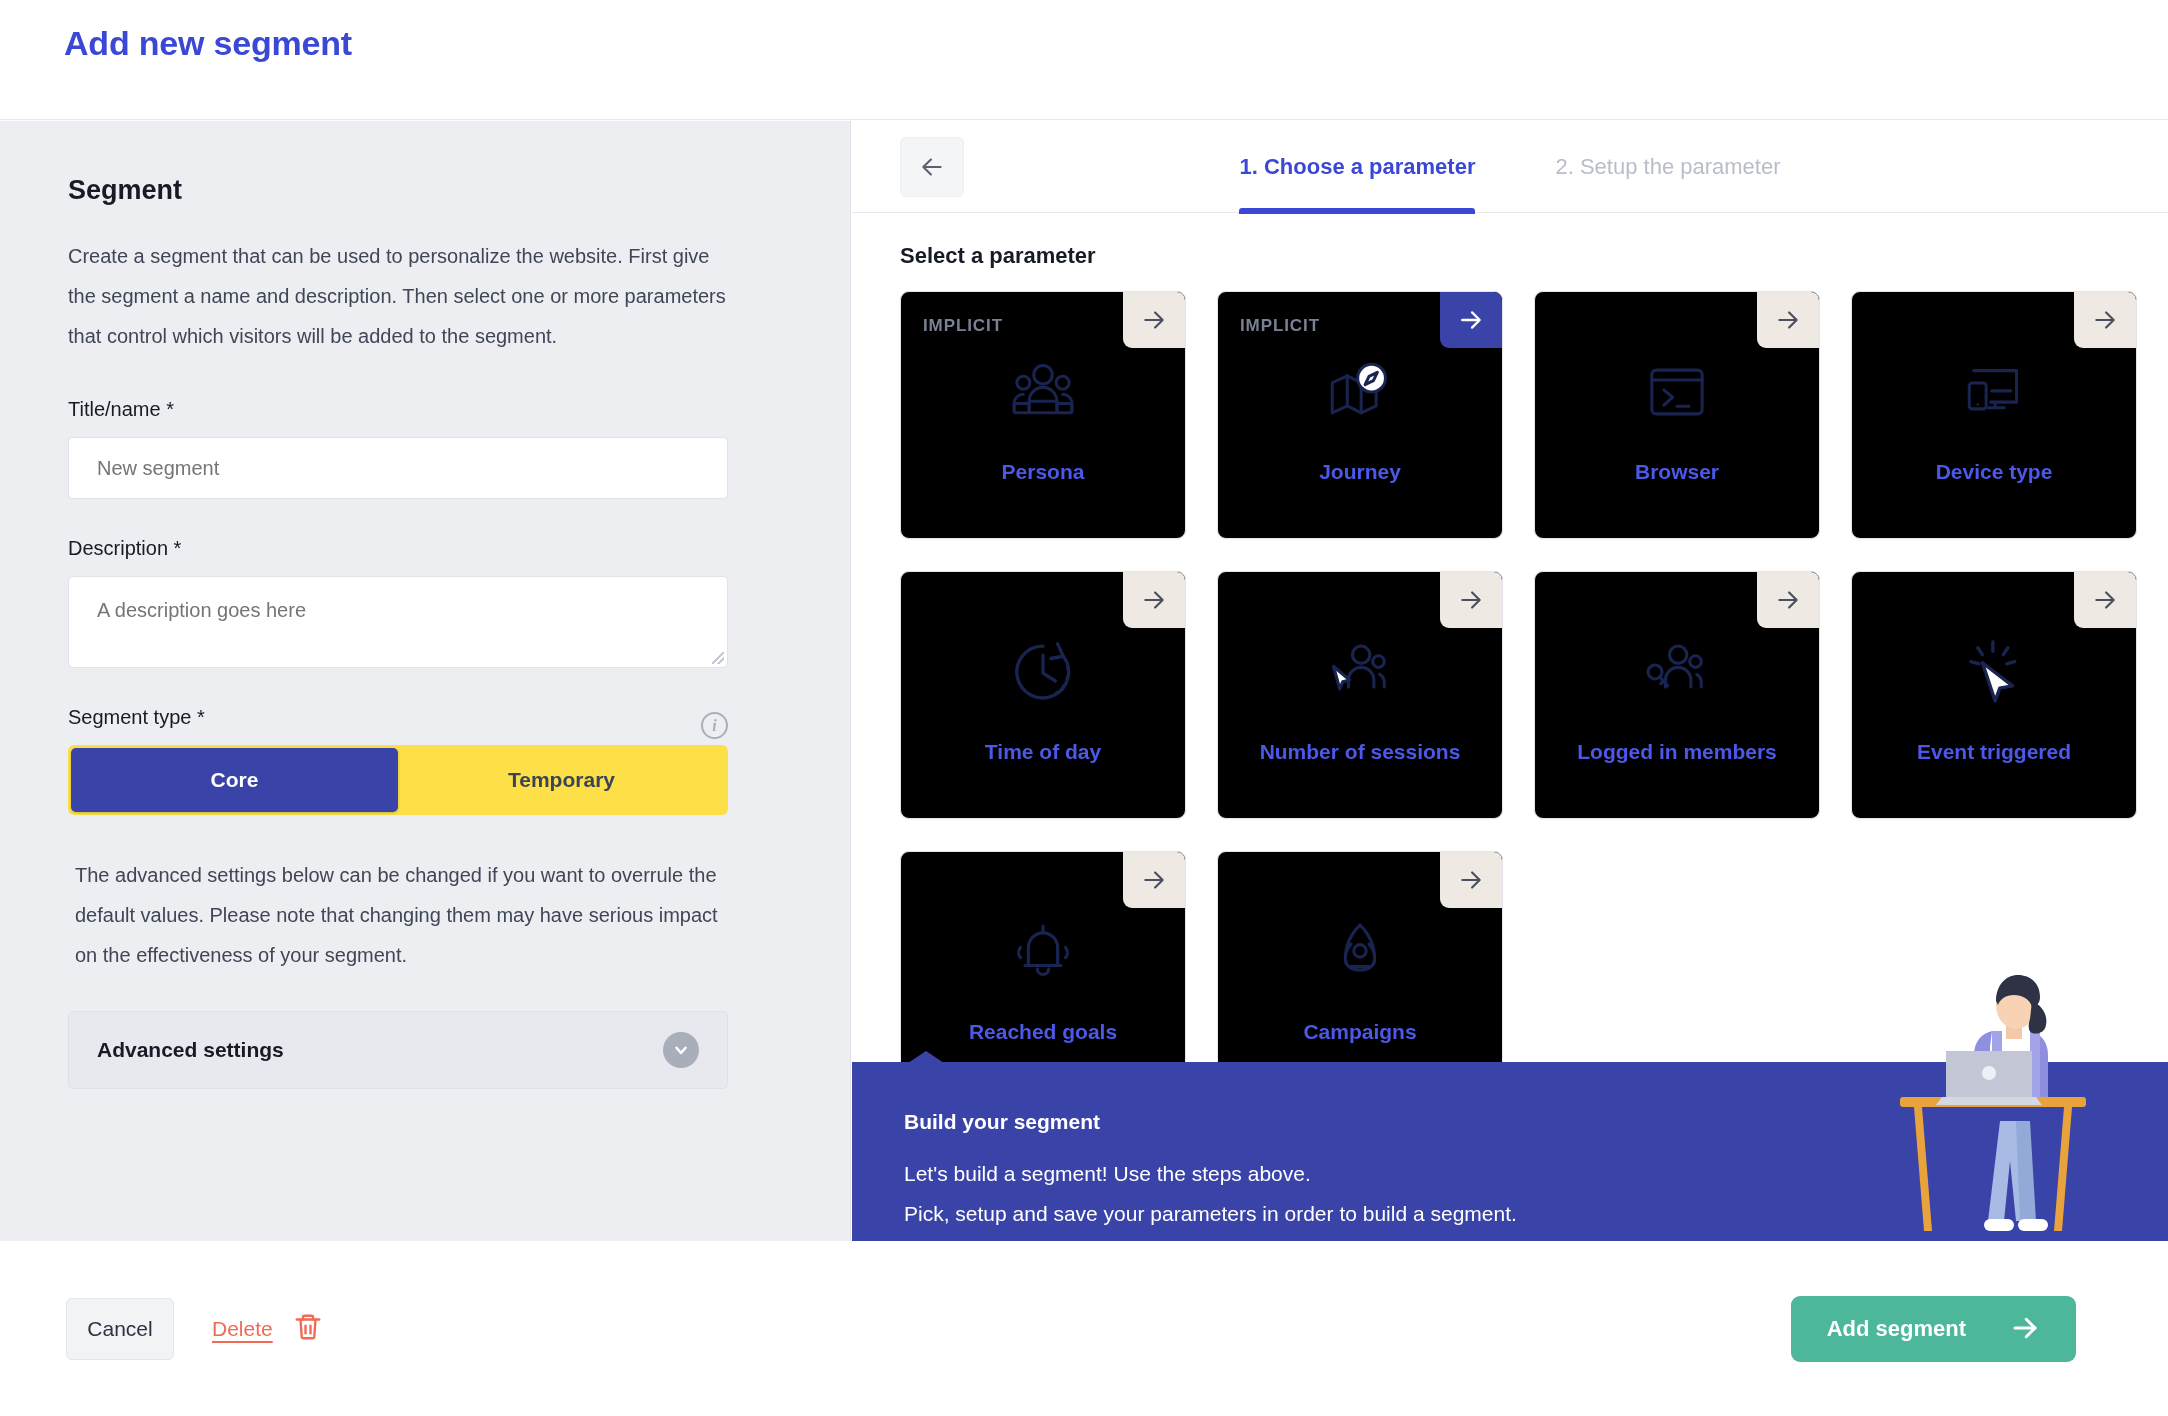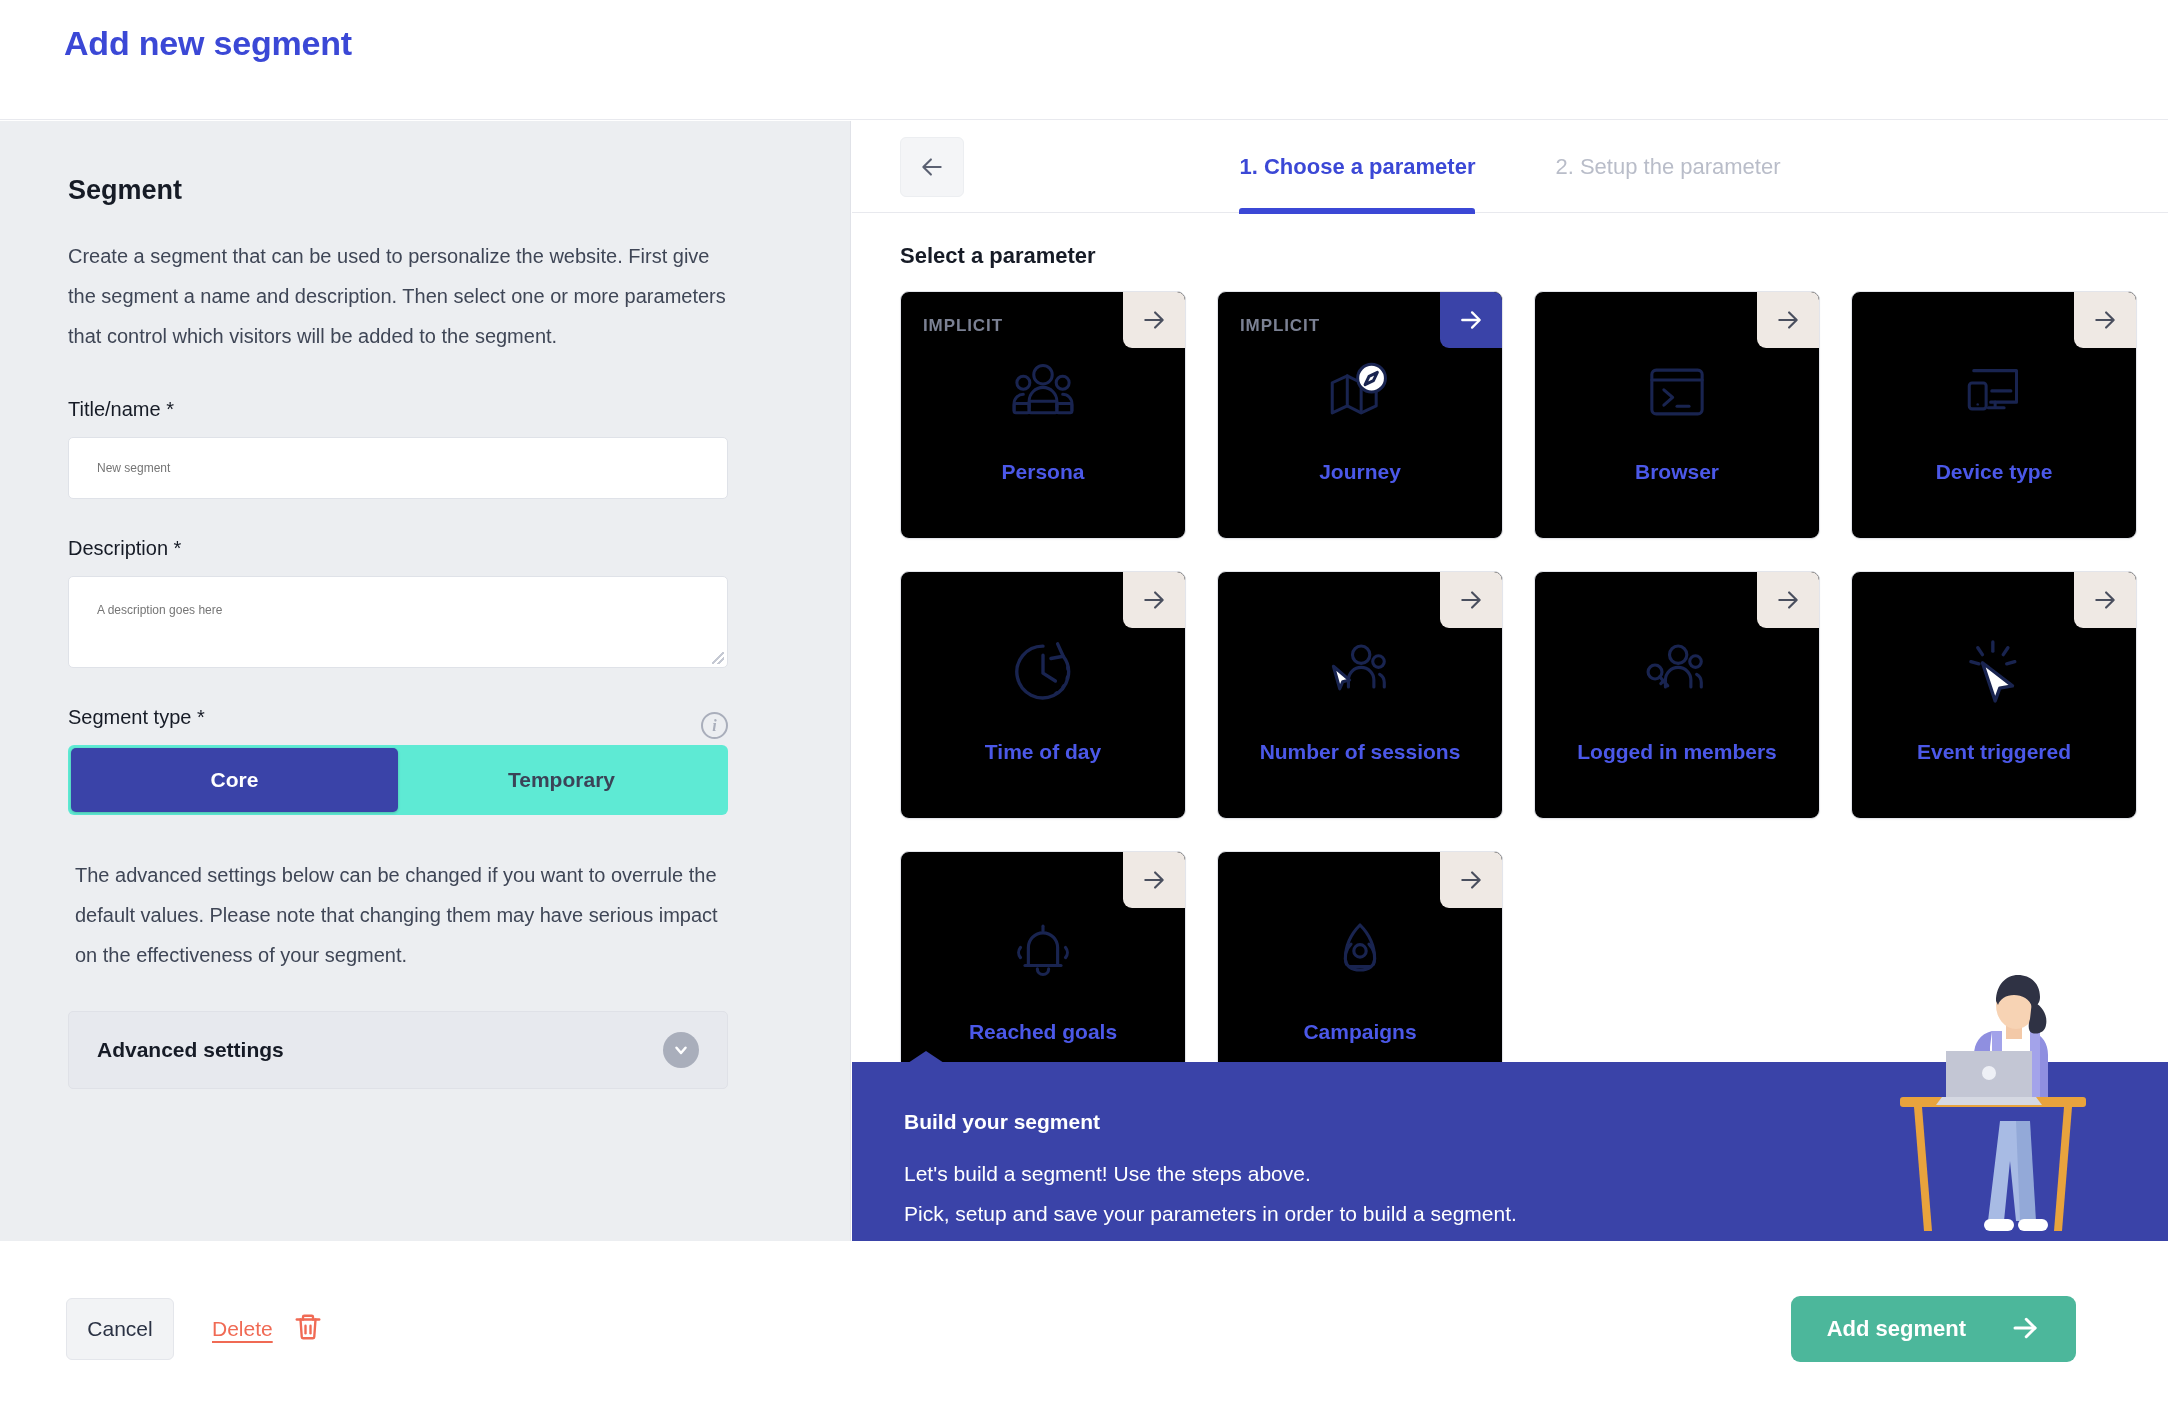--- a/index.html
+++ b/index.html
@@ -52,39 +52,39 @@
     width:27px; height:27px; border-radius:50%;
     border:2px solid #a9aebb; color:#a9aebb;
     font-size:16px; font-weight:700; font-style:italic;
     display:flex; align-items:center; justify-content:center;
     font-family:"Liberation Serif", serif; cursor:pointer; flex:none;
   }
   .text-input, .text-area {
     display:block; width:660px;
     background:#fff; border:1px solid #dfe2e8; border-radius:5px;
     font-family:"Liberation Sans", sans-serif;
-    font-size:12px; color:#6e7689;
+    font-size:20px; color:#6e7689;
     padding:0 28px; outline:none;
   }
   .text-input { height:62px; line-height:60px; margin-bottom:38px; }
   .text-area  { height:92px; padding-top:18px; line-height:30px; resize:none; margin-bottom:38px; }
   .text-area-wrap { position:relative; width:660px; margin-bottom:38px; }
   .text-area-wrap .text-area { margin-bottom:0; }
   .resize-grip {
     position:absolute; right:4px; bottom:4px; width:12px; height:12px;
     background:
       linear-gradient(135deg, transparent 45%, #c5c9d3 45%, #c5c9d3 55%, transparent 55%),
       linear-gradient(135deg, transparent 70%, #c5c9d3 70%, #c5c9d3 80%, transparent 80%);
     pointer-events:none;
   }
 
   
   .toggle-group {
     display:flex; width:660px; height:70px;
-    background:#5eead4; border-radius:6px; padding:3px;
+    background:#fde047; border-radius:6px; padding:3px;
     margin-bottom:40px;
   }
   .toggle-btn {
     flex:1; display:flex; align-items:center; justify-content:center;
     font-size:21px; font-weight:700; color:#3b4357; cursor:pointer;
     border-radius:5px;
   }
   .toggle-btn.active {
     background:#3a43a8; color:#fff;
     box-shadow:0 1px 3px rgba(0,0,0,.2);

